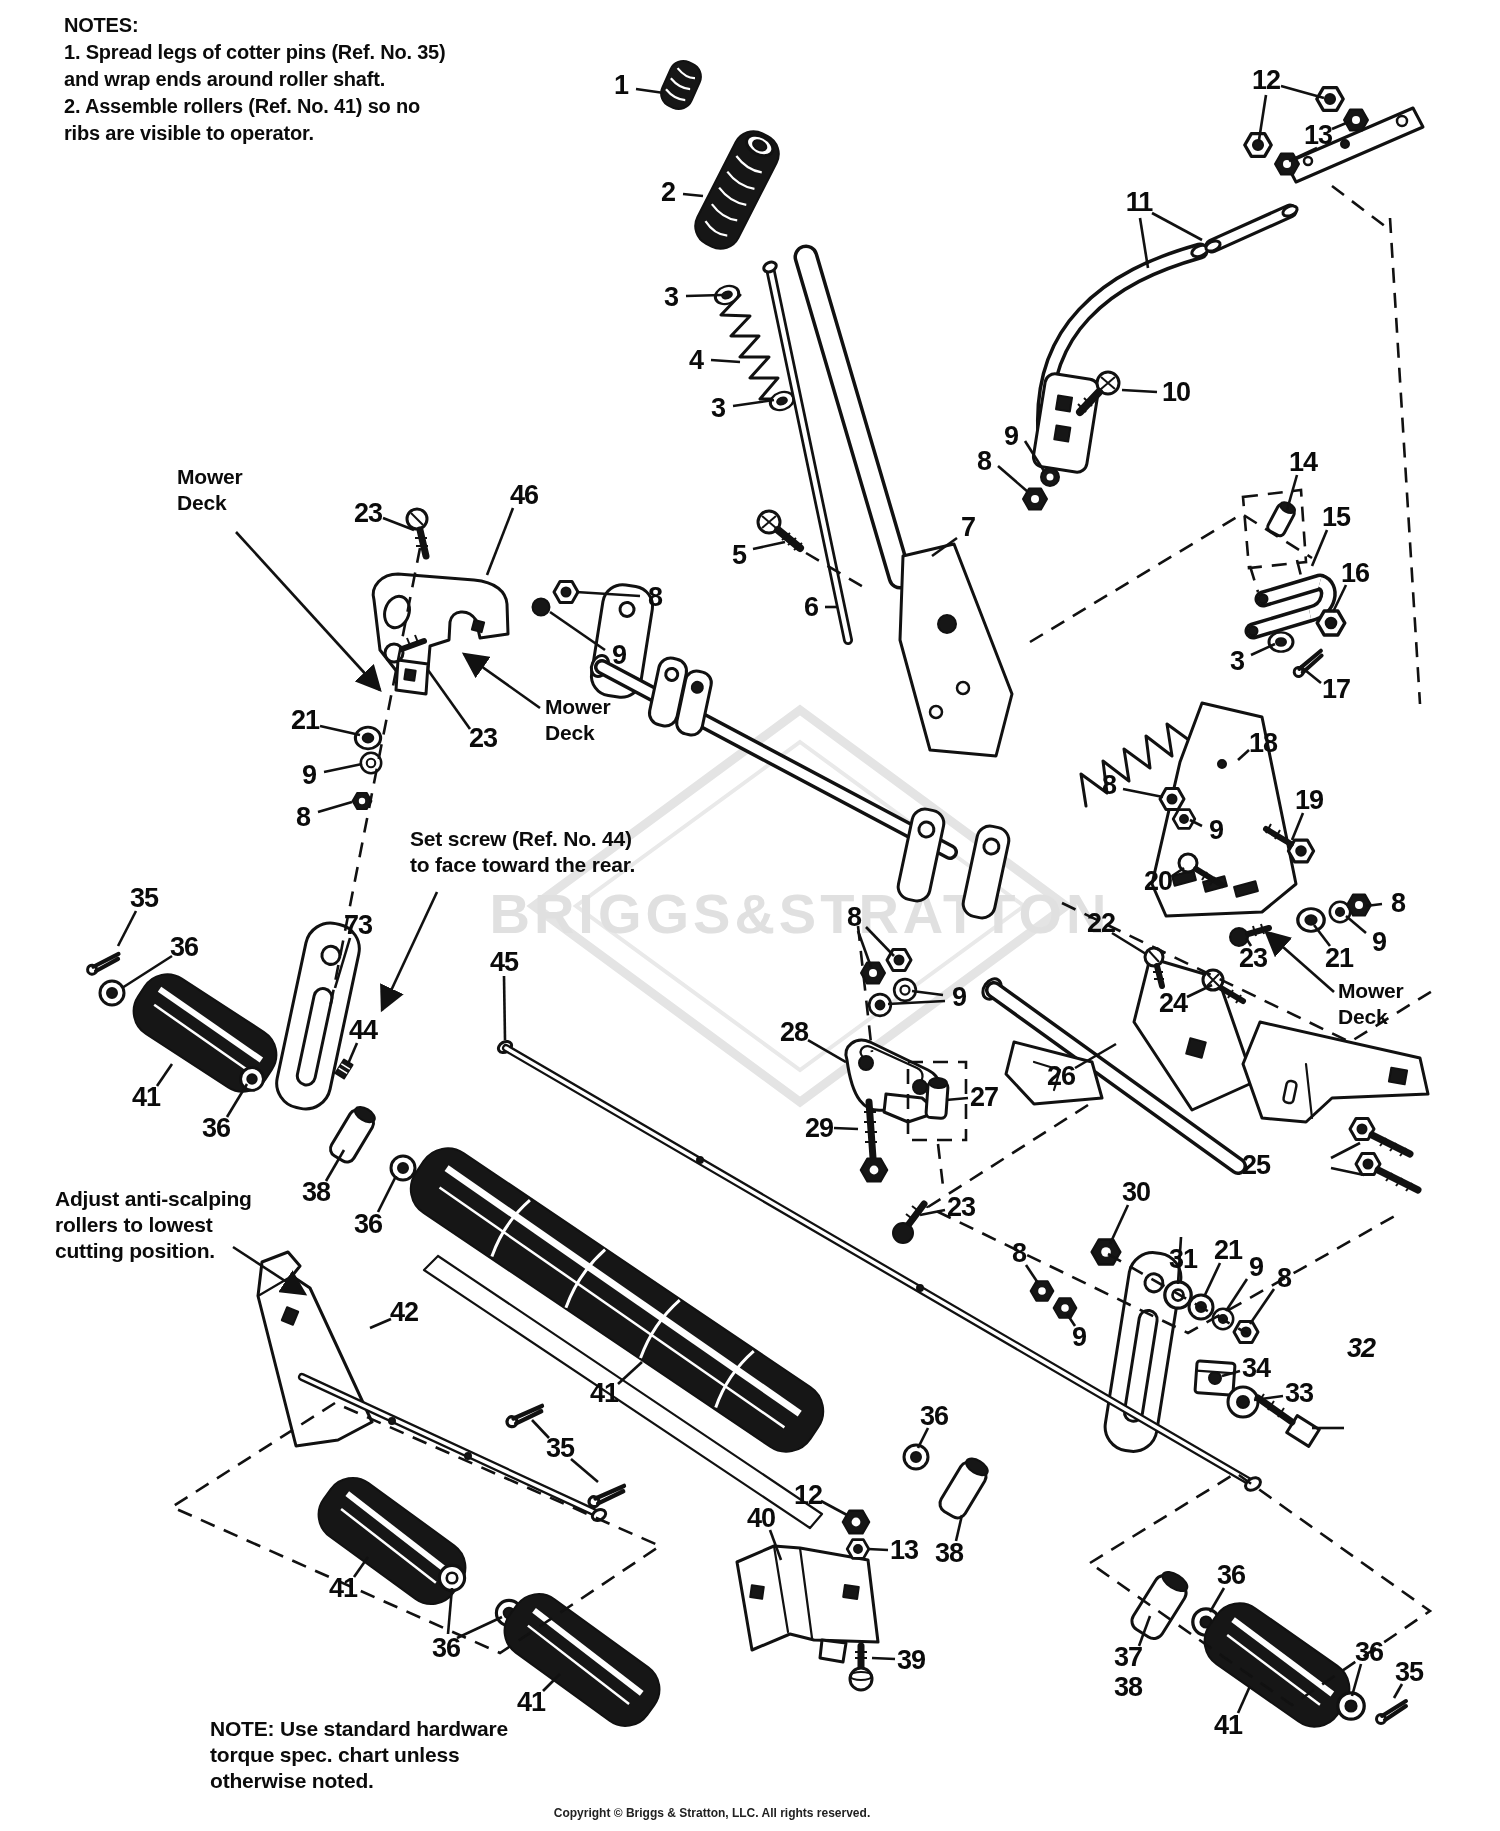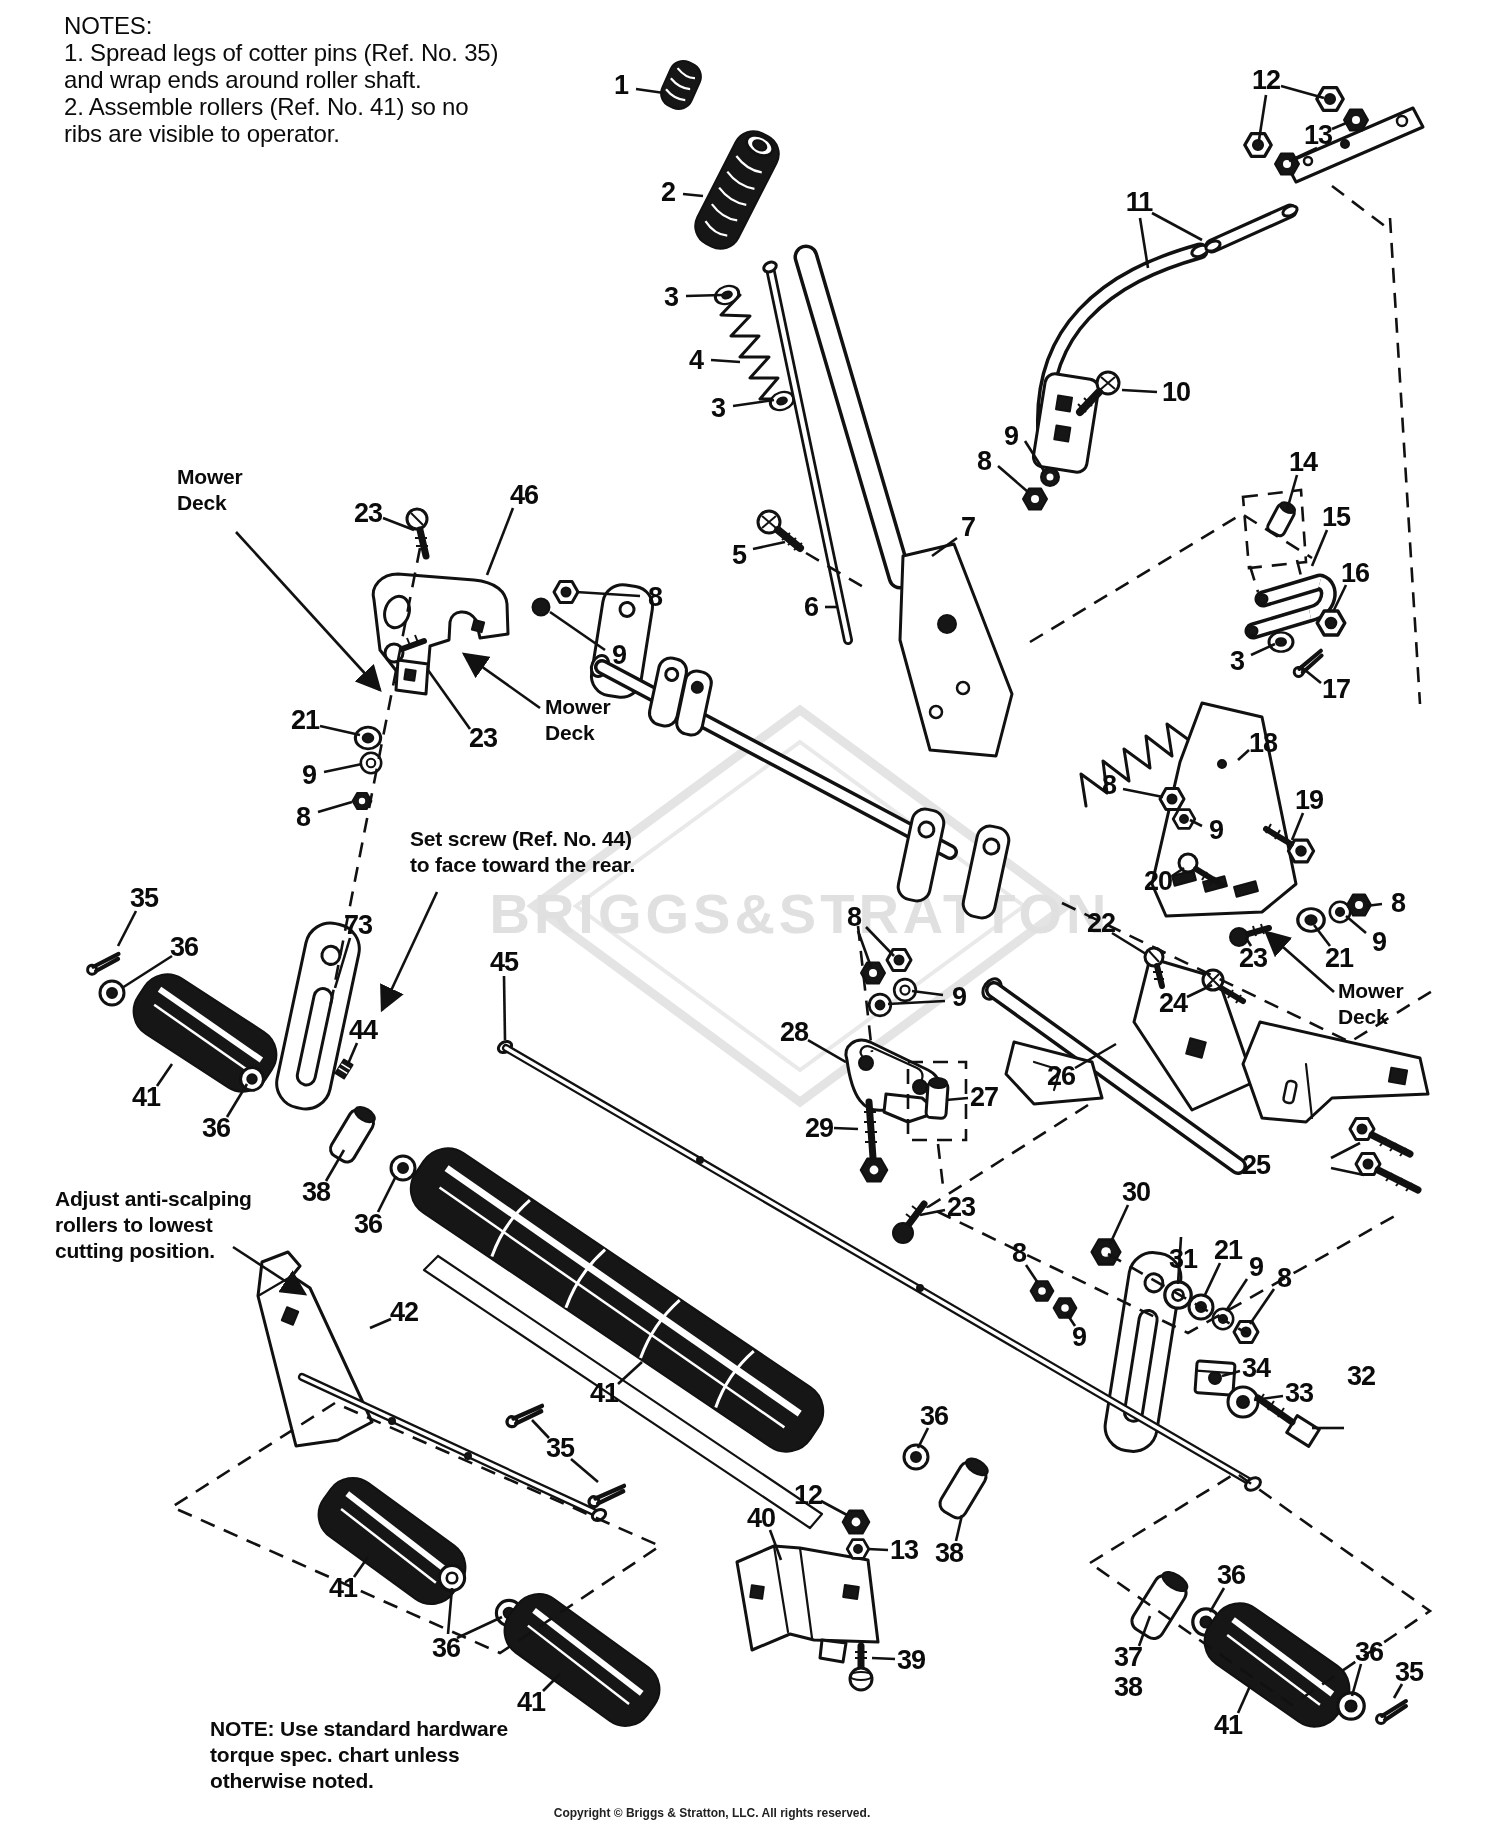--- a/index.html
+++ b/index.html
@@ -12,21 +12,21 @@
   .wh{fill:#fff;stroke:#111;stroke-width:3;stroke-linejoin:round}
   .dk{fill:#161616;stroke:#111;stroke-width:2;stroke-linejoin:round}
   .dash{fill:none;stroke:#111;stroke-width:2.6;stroke-dasharray:15 10;stroke-linecap:butt}
   .leader{stroke:#111;stroke-width:2.6;fill:none}
   .arrow{marker-end:url(#ah)}
   
   .co{position:absolute;transform:translate(-50%,-50%);font-weight:700;font-size:27px;
       color:#0b0b0b;letter-spacing:-1px;white-space:nowrap}
   .anno{position:absolute;font-weight:700;font-size:21px;line-height:26px;color:#0b0b0b;
         white-space:pre;letter-spacing:-0.2px}
-  .notes{position:absolute;left:64px;top:12px;font-weight:400;font-size:24px;line-height:27px;
+  .notes{position:absolute;left:64px;top:12px;font-weight:700;font-size:20px;line-height:27px;
          color:#0b0b0b;letter-spacing:-0.2px}
   .notes span{display:block}
   .copyright{position:absolute;left:712px;top:1806px;transform:translateX(-50%);
              font-weight:700;font-size:12px;color:#222;white-space:nowrap}
 </style>
 </head>
 <body>
 
 <div class="stage">
 
@@ -644,21 +644,21 @@
       <span class="co" style="left: 961px; top: 1207px;">23</span>
       <span class="co" style="left: 1136px; top: 1192px;">30</span>
       <span class="co" style="left: 1183px; top: 1223px; margin-top: 36px;">31</span>
       <span class="co" style="left: 1228px; top: 1250px;">21</span>
       <span class="co" style="left: 1256px; top: 1267px;">9</span>
       <span class="co" style="left: 1284px; top: 1278px;">8</span>
       <span class="co" style="left: 1019px; top: 1253px;">8</span>
       <span class="co" style="left: 1079px; top: 1337px;">9</span>
       <span class="co" style="left: 1256px; top: 1368px;">34</span>
       <span class="co" style="left: 1299px; top: 1393px;">33</span>
-      <span class="co" style="left: 1361px; top: 1376px;">32</span>
+      <span class="co" style="left: 1361px; top: 1348px; font-style: italic;">32</span>
       <span class="co" style="left: 934px; top: 1416px;">36</span>
       <span class="co" style="left: 949px; top: 1553px;">38</span>
       <span class="co" style="left: 808px; top: 1495px;">12</span>
       <span class="co" style="left: 904px; top: 1550px;">13</span>
       <span class="co" style="left: 761px; top: 1518px;">40</span>
       <span class="co" style="left: 911px; top: 1660px;">39</span>
       <span class="co" style="left: 144px; top: 898px;">35</span>
       <span class="co" style="left: 184px; top: 947px;">36</span>
       <span class="co" style="left: 146px; top: 1097px;">41</span>
       <span class="co" style="left: 216px; top: 1128px;">36</span>

